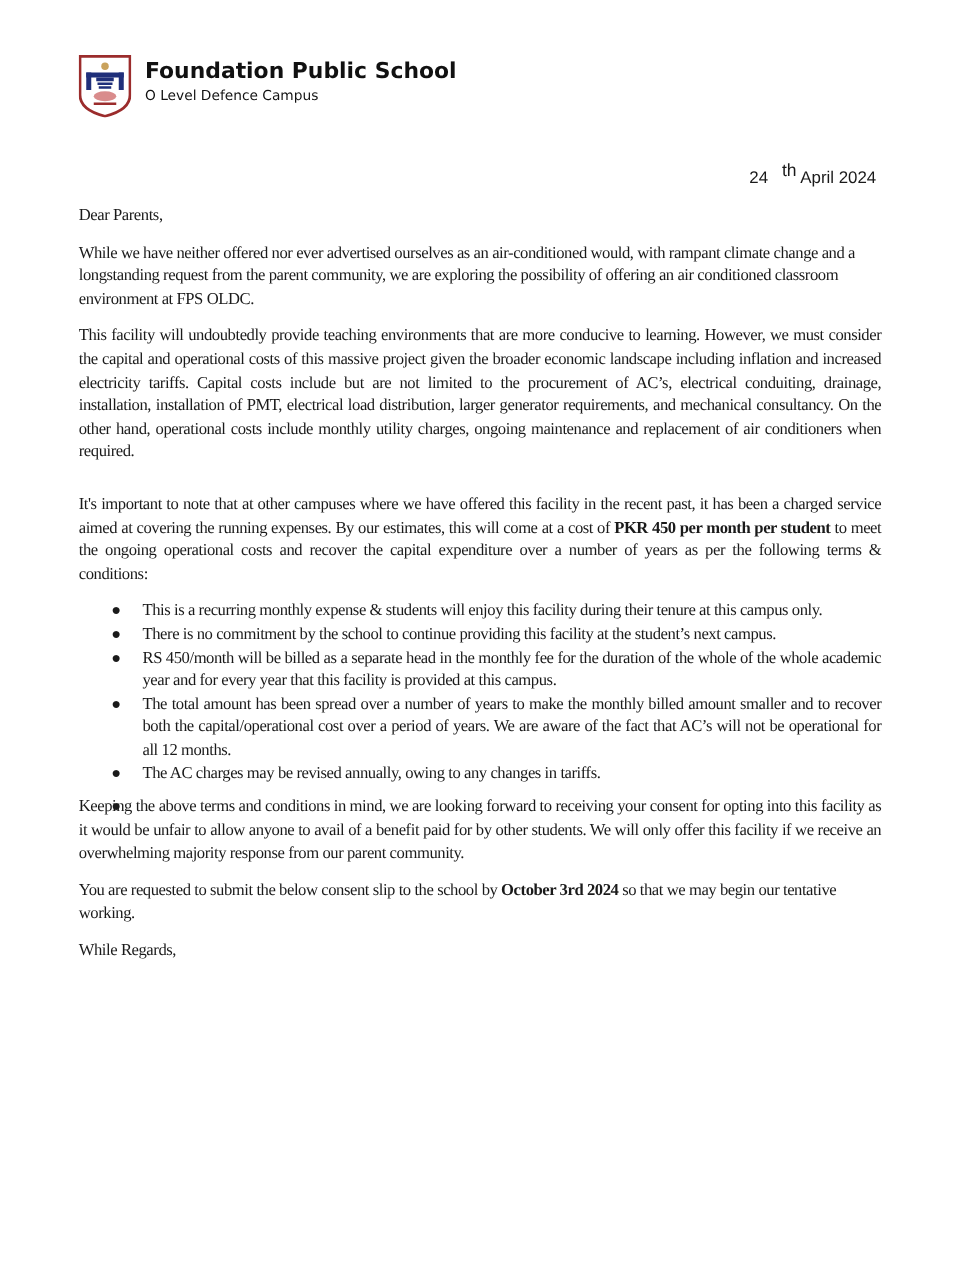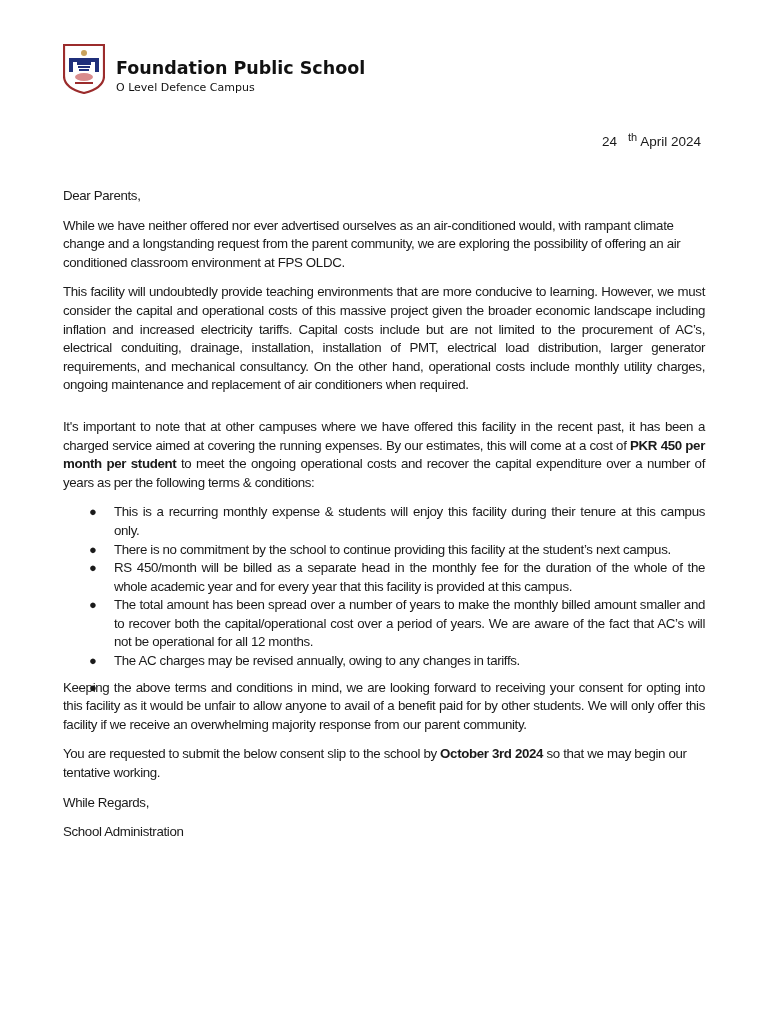--- a/index.html
+++ b/index.html
@@ -1,26 +1,26 @@
 <!DOCTYPE html>
 <html><head>
   <meta charset="utf-8">
   <style>
     html, body { margin: 0; padding: 0; background: #ffffff; }
     body { width: 768px; height: 1024px; position: relative; overflow: hidden;
            font-family: "Liberation Sans", sans-serif; color: #1a1a1a; }
     .letterhead { position: absolute; left: 63px; top: 44px; display: flex; align-items: flex-start; }
     .logo { width: 42px; height: 50px; margin-right: 11px; }
-    .school-name { font-family: "DejaVu Sans", sans-serif; font-weight: bold; font-size: 17.5px; line-height: 22px; color: #111; margin-top: 13px; text-align: right; }
+    .school-name { font-family: "DejaVu Sans", sans-serif; font-weight: bold; font-size: 17.5px; line-height: 22px; color: #111; margin-top: 2px; text-align: right; }
     .campus-name { font-family: "DejaVu Sans", sans-serif; font-size: 11px; line-height: 18px; color: #111; }
     .date { position: absolute; right: 67px; top: 134px; font-size: 13.5px; }
-    .date sup { font-size: 11px; line-height: 0; vertical-align: 5px; padding-left: 11px; }
+    .date sup { font-size: 14px; line-height: 0; vertical-align: 5px; padding-left: 11px; }
     .content { position: absolute; left: 63px; top: 163px; width: 642px;
-               font-family: Liberation Sans, sans-serif;
-               font-size: 13.3px; line-height: 18.6px; letter-spacing: -0.35px; margin-top: 24px; }
+               font-family: Liberation Serif, serif;
+               font-size: 13.3px; line-height: 18.6px; letter-spacing: -0.35px; }
     .content p { margin: 0 0 11px 0; }
     .justify { text-align: justify; }
     .gap { margin-top: 23px !important; }
     ul.terms { list-style: none; margin: 0 0 8px 0; padding: 0; }
     ul.terms li { position: relative; padding-left: 51px; text-align: justify; margin: 0; }
     ul.terms li.spaced { margin-top: 8px; }
     ul.terms li .bullet { position: absolute; left: 26px; top: 0; font-size: 13px; }
     b { font-weight: bold; }
   </style>
 </head>
@@ -58,14 +58,13 @@
     <li><span class="bullet">●</span><span>There is no commitment by the school to continue providing this facility at the student’s next campus.</span></li>
     <li><span class="bullet">●</span><span>RS 450/month will be billed as a separate head in the monthly fee for the duration of the whole of the whole academic year and for every year that this facility is provided at this campus.</span></li>
     <li><span class="bullet">●</span><span>The total amount has been spread over a number of years to make the monthly billed amount smaller and to recover both the capital/operational cost over a period of years. We are aware of the fact that AC’s will not be operational for all 12 months.</span></li>
     <li><span class="bullet">●</span><span>The AC charges may be revised annually, owing to any changes in tariffs.</span></li>
     <li class="spaced"><span class="bullet">●</span></li>
   </ul>
 
   <p class="justify">Keeping the above terms and conditions in mind, we are looking forward to receiving your consent for opting into this facility as it would be unfair to allow anyone to avail of a benefit paid for by other students. We will only offer this facility if we receive an overwhelming majority response from our parent community.</p>
   <p><span>You are requested to submit the below consent slip to the school by </span><b>October 3rd 2024</b><span> so that we may begin our tentative working.</span></p>
   <p>While Regards,</p>
-  <p>School Administration</p>
 </div>
 
 </body></html>

